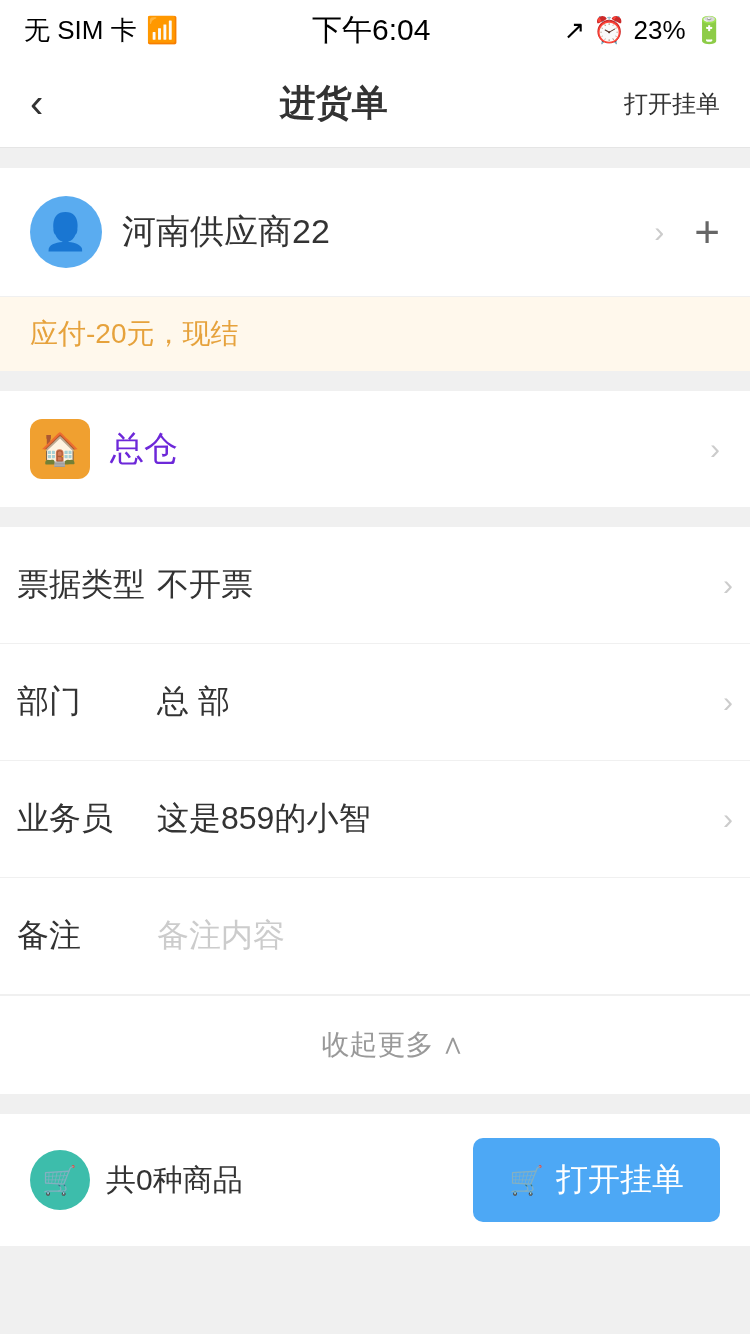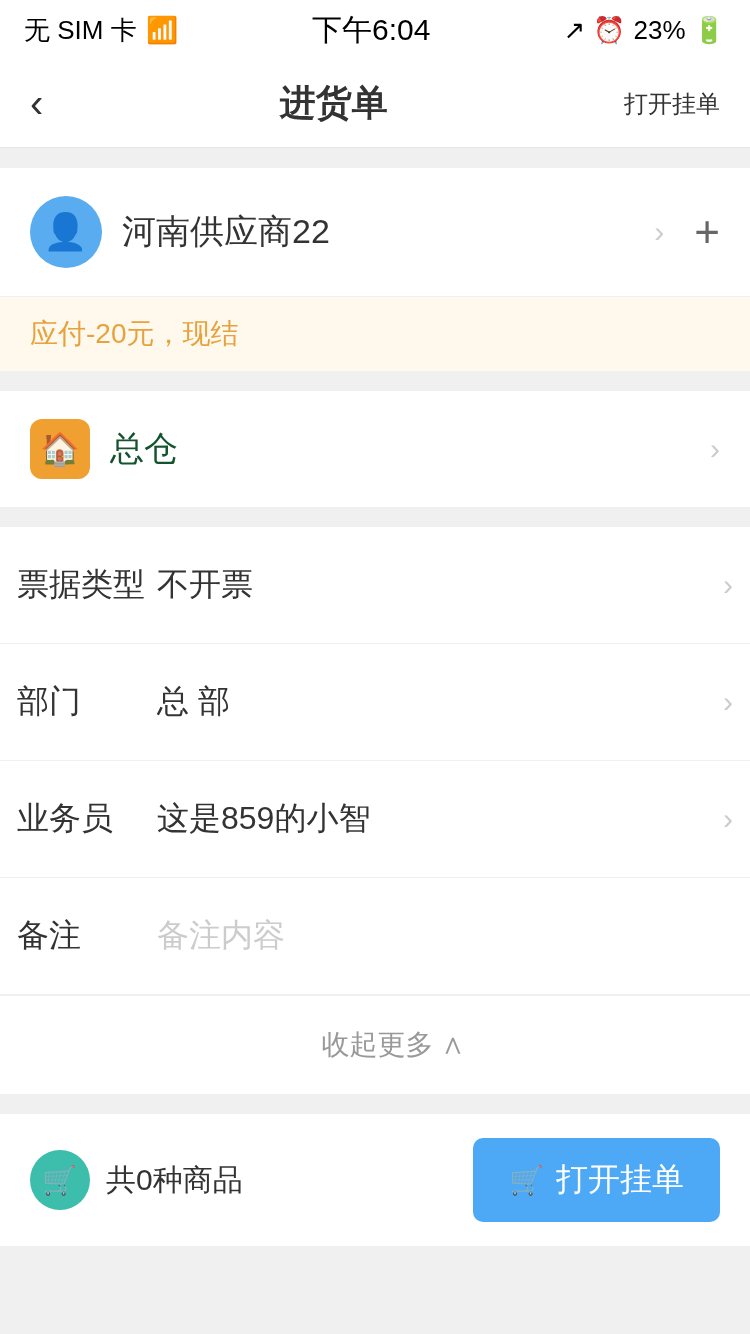--- a/index.html
+++ b/index.html
@@ -116,21 +116,21 @@
       margin-right: 20px;
       flex-shrink: 0;
     }
     .warehouse-icon {
       color: #fff;
       font-size: 32px;
     }
     .warehouse-name {
       flex: 1;
       font-size: 34px;
-      color: #14532d;
+      color: #6d28d9;
     }
 
     
     .form-section {
       background: #fff;
       margin-top: 20px;
     }
     .form-row {
       display: flex;
       align-items: center;

